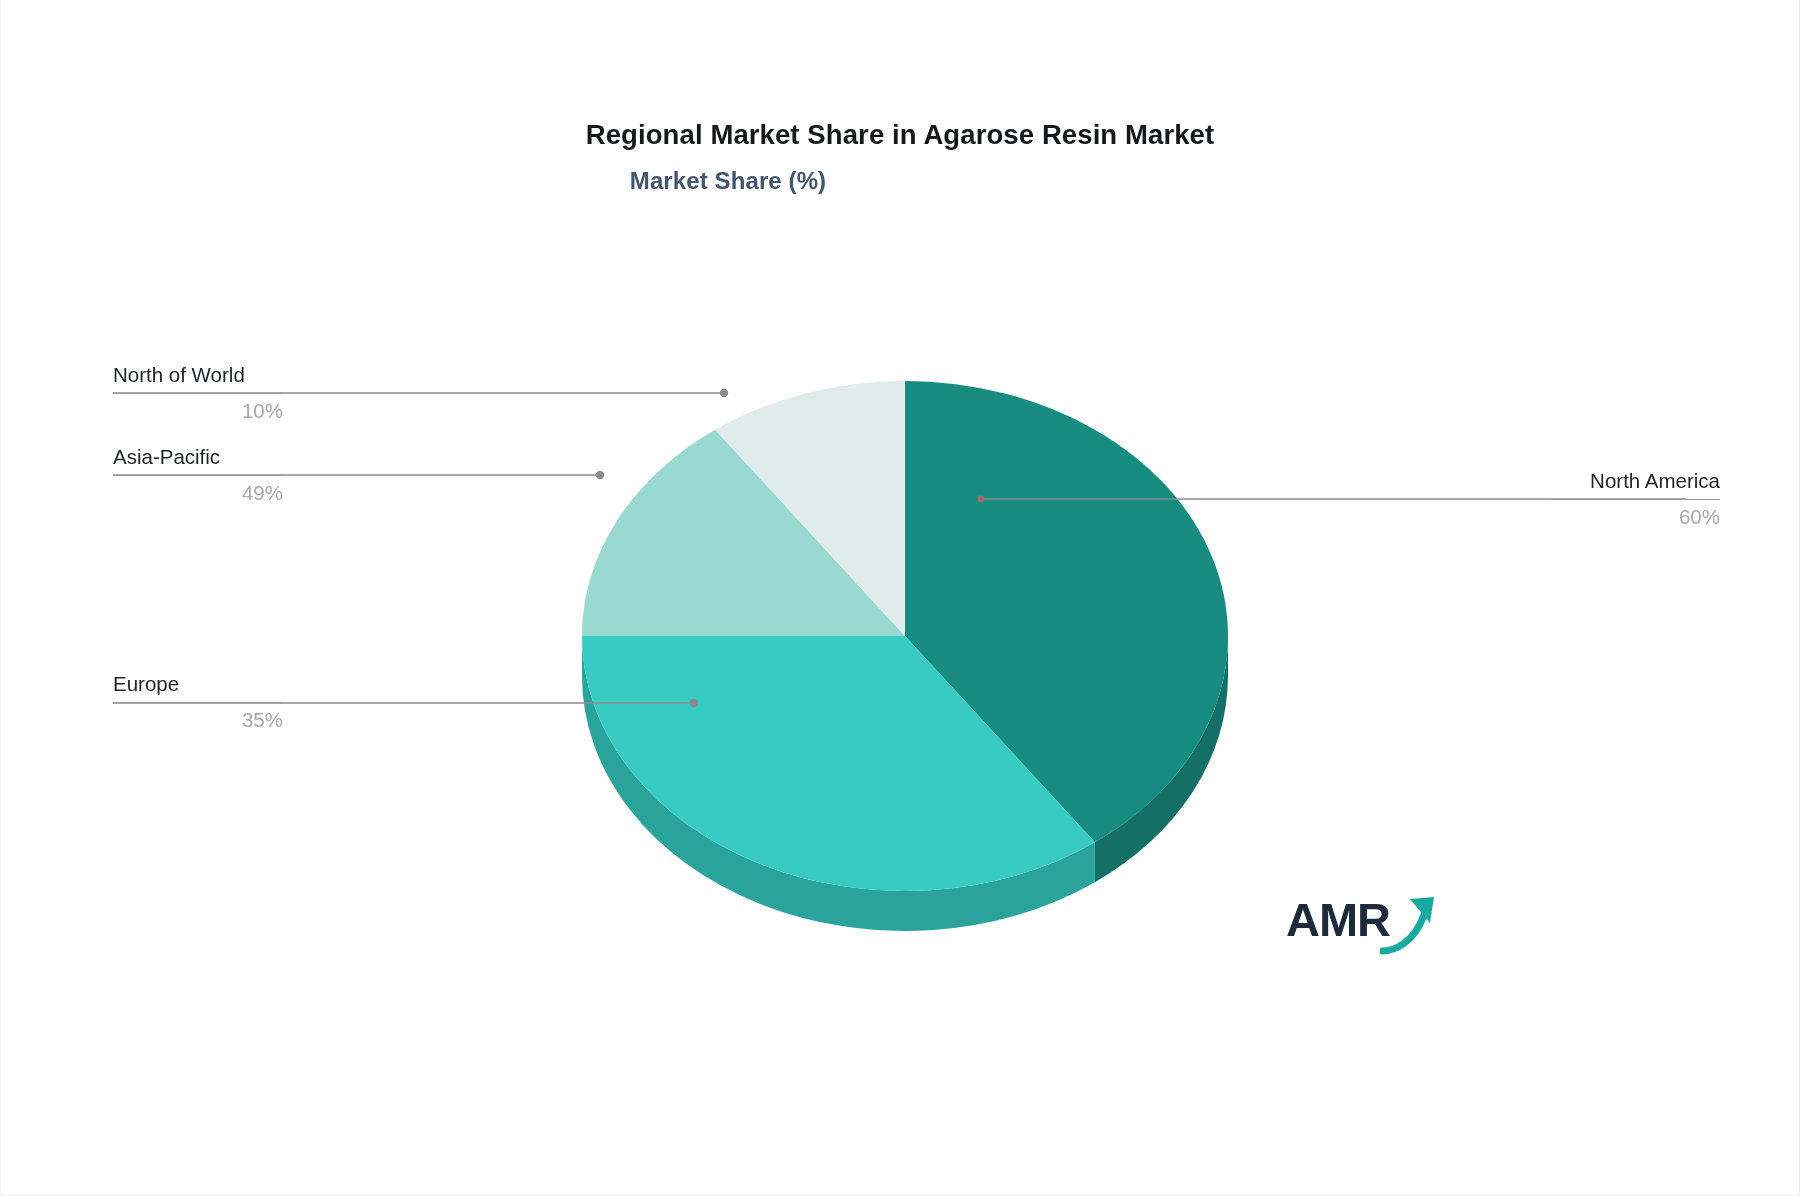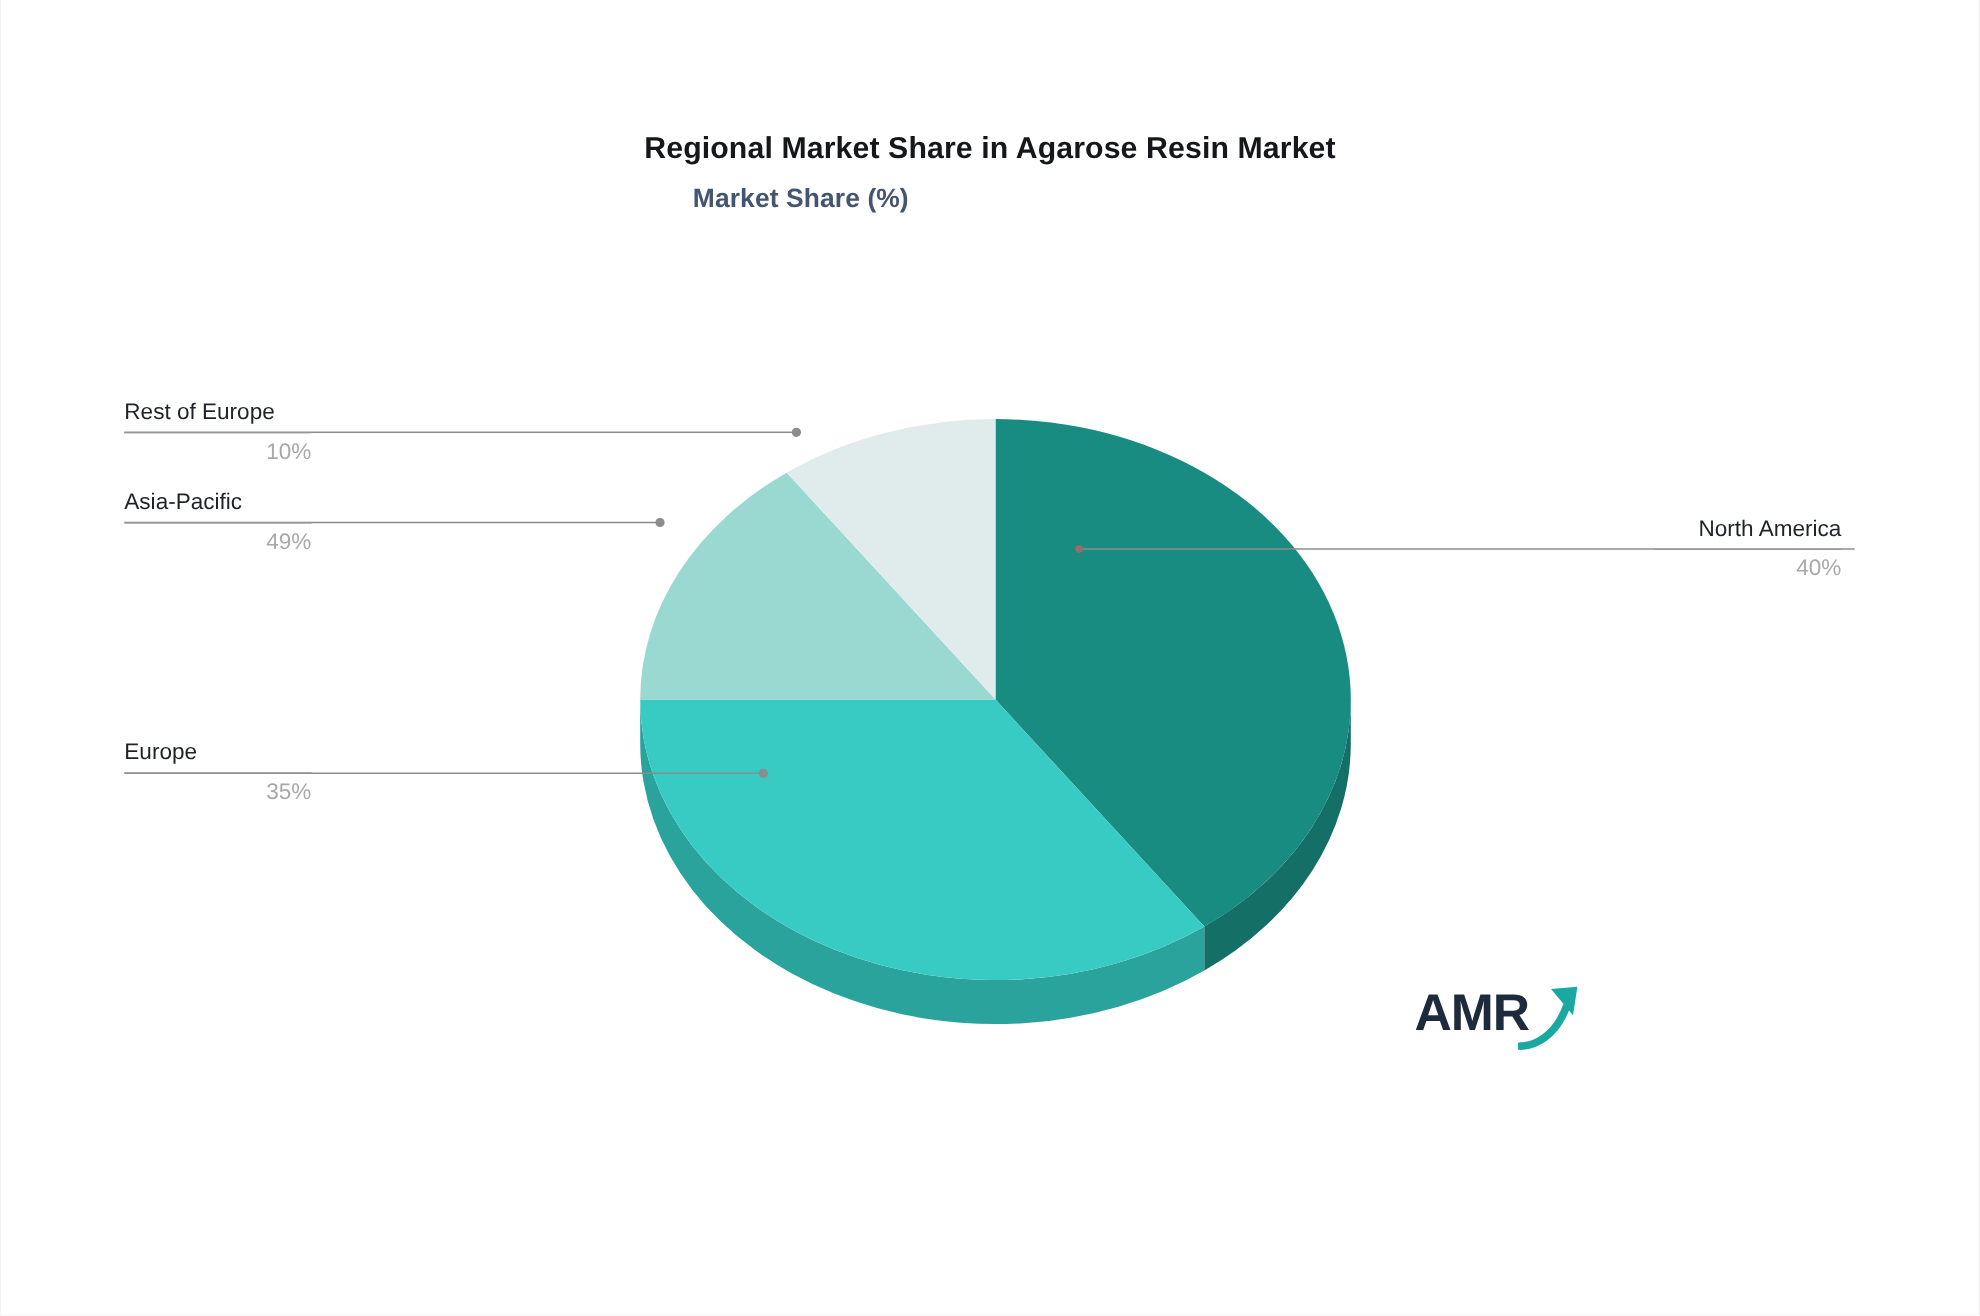--- a/index.html
+++ b/index.html
@@ -101,41 +101,41 @@
     </g>
     <g fill="#8c8c8c">
       <circle cx="724" cy="393" r="4.2"></circle>
       <circle cx="600" cy="475" r="4.2"></circle>
       <circle cx="694" cy="703" r="4.2"></circle>
       <circle cx="981" cy="499" r="3.4" fill="#a06a6a"></circle>
     </g>
   </svg>
 
   <div class="label-block label-left" style="left:113px; top:362px; width:170px;">
-    <div class="name">Rest of Europe</div>
+    <div class="name">North of World</div>
     <div class="rule"></div>
     <div class="value">10%</div>
   </div>
 
   <div class="label-block label-left" style="left:113px; top:444px; width:170px;">
     <div class="name">Asia-Pacific</div>
     <div class="rule"></div>
     <div class="value">49%</div>
   </div>
 
   <div class="label-block label-left" style="left:113px; top:671px; width:170px;">
     <div class="name">Europe</div>
     <div class="rule"></div>
     <div class="value">35%</div>
   </div>
 
-  <div class="label-block label-right" style="left:1504px; top:468px; width:170px;">
+  <div class="label-block label-right" style="left:1550px; top:468px; width:170px;">
     <div class="name">North America</div>
     <div class="rule"></div>
-    <div class="value">40%</div>
+    <div class="value">60%</div>
   </div>
 
   <div id="logo">
     <div class="amr-text">AMR</div>
     <svg width="66" height="66" viewBox="0 0 66 66">
       <path d="M2 58 C 14 58, 34 50, 44 22" fill="none" stroke="#1aa9a0" stroke-width="7" stroke-linecap="round"></path>
       <path d="M30 6 L 54 4 L 50 30 Z" fill="#1aa9a0"></path>
     </svg>
   </div>
 

